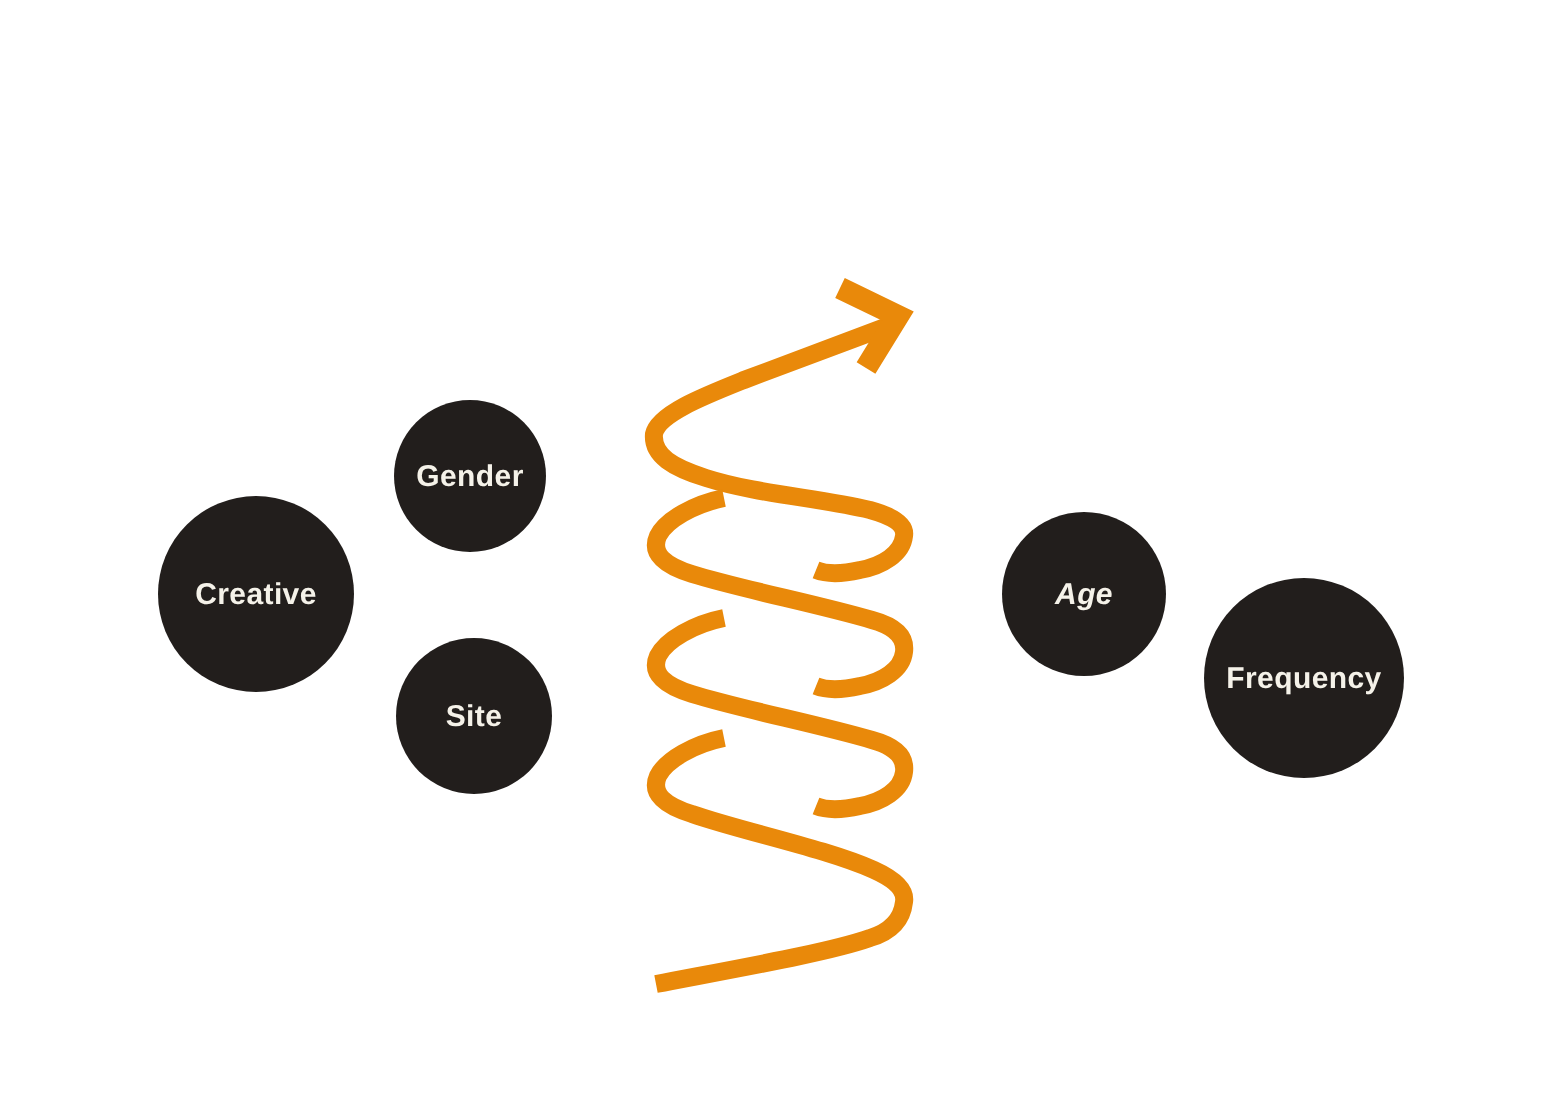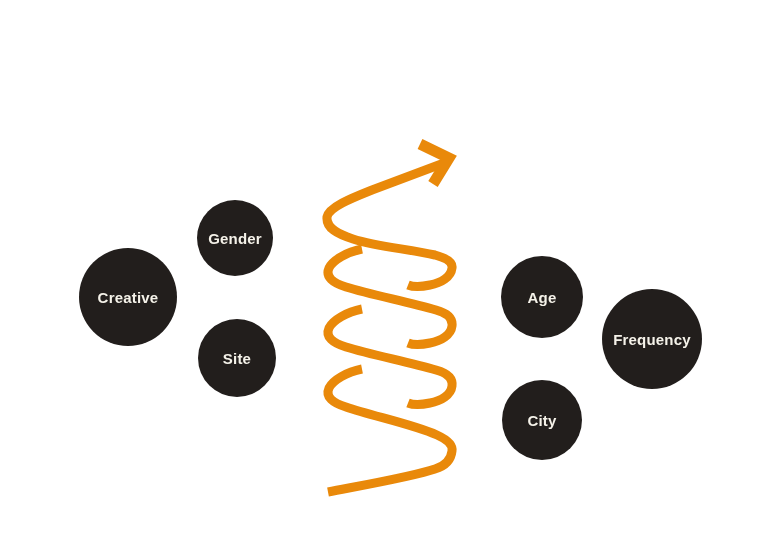--- a/index.html
+++ b/index.html
@@ -56,23 +56,20 @@
 
   <div class="node" style="left: 79px; top: 248px; width: 98px; height: 98px; background: rgb(34, 30, 28); color: rgb(245, 242, 233);">
     <span>Creative</span>
   </div>
   <div class="node" style="left: 198px; top: 319px; width: 78px; height: 78px; background: rgb(34, 30, 28); color: rgb(245, 242, 233);">
     <span>Site</span>
   </div>
   <div class="node" style="left: 197px; top: 200px; width: 76px; height: 76px; background: rgb(34, 30, 28); color: rgb(245, 242, 233);">
     <span>Gender</span>
   </div>
-  <div class="node" style="left: 501px; top: 256px; width: 82px; height: 82px; background: rgb(34, 30, 28); color: rgb(245, 242, 233);">
+  <div class="node" style="left: 501px; top: 256px; width: 82px; height: 82px; background: rgb(34, 30, 28); color: rgb(245, 242, 233); font-style: italic;">
     <span>Age</span>
-  </div>
-  <div class="node" style="left: 502px; top: 380px; width: 80px; height: 80px; background: rgb(34, 30, 28); color: rgb(245, 242, 233);">
-    <span>City</span>
   </div>
   <div class="node" style="left: 602px; top: 289px; width: 100px; height: 100px; background: rgb(34, 30, 28); color: rgb(245, 242, 233);">
     <span>Frequency</span>
   </div>
 
 </div>
 
 </body></html>

